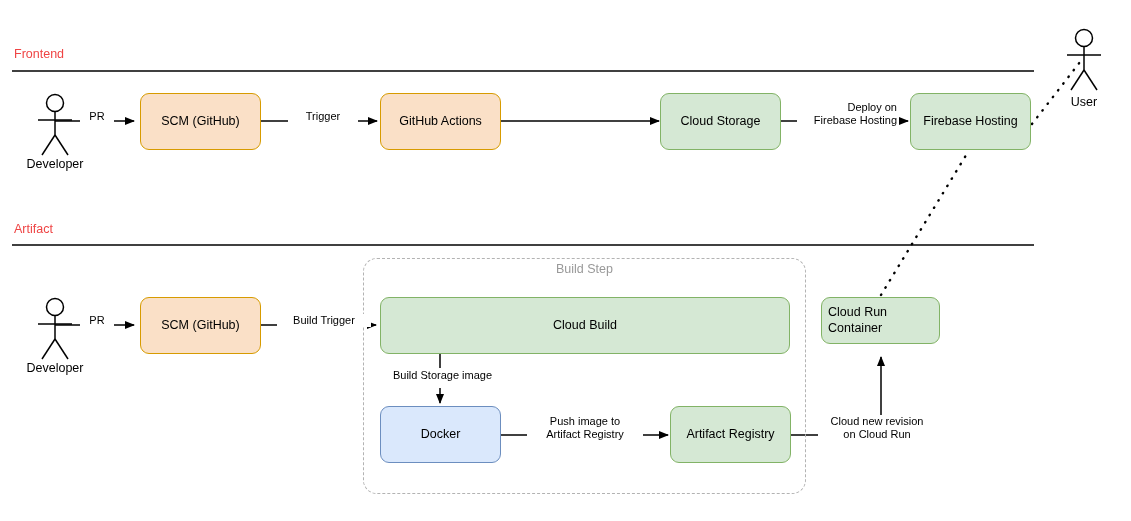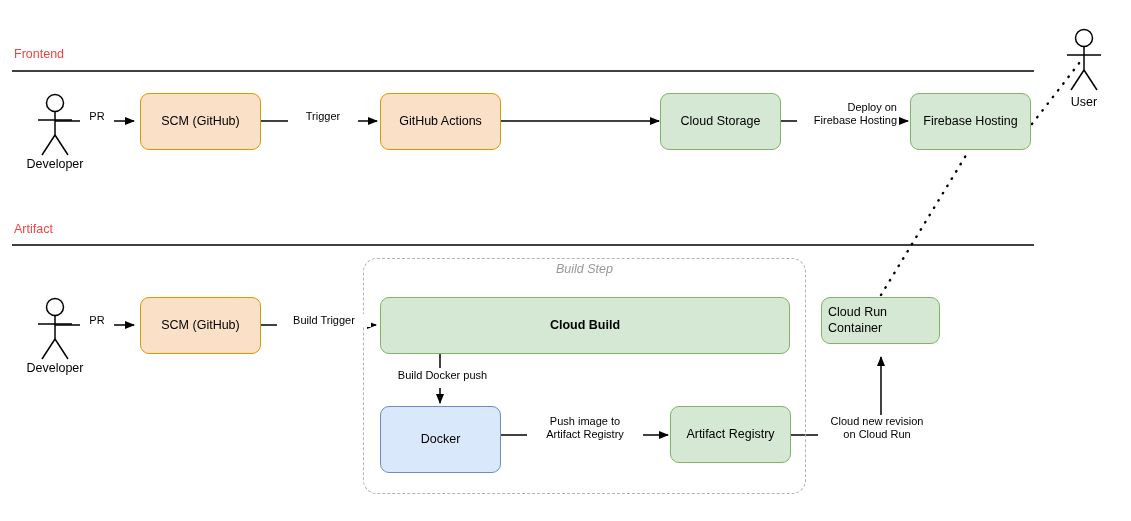--- a/index.html
+++ b/index.html
@@ -63,21 +63,20 @@
     border: 1.3px dashed #b3b3b3;
     border-radius: 14px;
     background: transparent;
   }
   .group-label {
     position: absolute;
     font-size: 12.5px;
     color: #999999;
     white-space: nowrap;
     text-align: center;
-    font-style: italic;
   }
   .actor-label {
     position: absolute;
     font-size: 12.5px;
     color: #000;
     white-space: nowrap;
     text-align: center;
   }
   .edge-label {
     position: absolute;
@@ -170,35 +169,35 @@
   <div class="edge-label" style="left:80px; top:110px; width:30px;">PR</div>
 
   <div class="edge-label" style="left:288px; top:110px; width:66px;">Trigger</div>
 
 
   <div class="edge-label" style="left:797px; top:101px; width:98px;text-align:right;">Deploy on
 Firebase Hosting</div>
 
   <div class="node-box node-orange" style="left:140px; top:297px; width:121px; height:57px;">SCM (GitHub)</div>
 
-  <div class="node-box node-green" style="left:380px; top:297px; width:410px; height:57px;font-weight:bold;">Cloud Build</div>
-
-  <div class="node-box node-blue" style="left:380px; top:406px; width:121px; height:67px;">Docker</div>
+  <div class="node-box node-green" style="left:380px; top:297px; width:410px; height:57px;">Cloud Build</div>
+
+  <div class="node-box node-blue" style="left:380px; top:406px; width:121px; height:57px;">Docker</div>
 
   <div class="node-box node-green" style="left:670px; top:406px; width:121px; height:57px;">Artifact Registry</div>
 
   <div class="node-box node-green" style="left:821px; top:297px; width:119px; height:47px;">Cloud Run Container</div>
 
   <div class="actor-label" style="left:5px; top:361px; width:100px;">Developer</div>
 
   <div class="edge-label" style="left:80px; top:314px; width:30px;">PR</div>
 
   <div class="edge-label" style="left:277px; top:314px; width:90px;">Build Trigger</div>
 
-  <div class="edge-label" style="left:383px; top:369px; width:115px;">Build Docker push</div>
+  <div class="edge-label" style="left:383px; top:369px; width:115px;">Build Storage image</div>
 
   <div class="edge-label" style="left:527px; top:415px; width:112px;text-align:center;">Push image to
 Artifact Registry</div>
 
   <div class="edge-label" style="left:818px; top:415px; width:114px;">Cloud new revision
 on Cloud Run</div>
 
 </div>
 
 </body></html>

